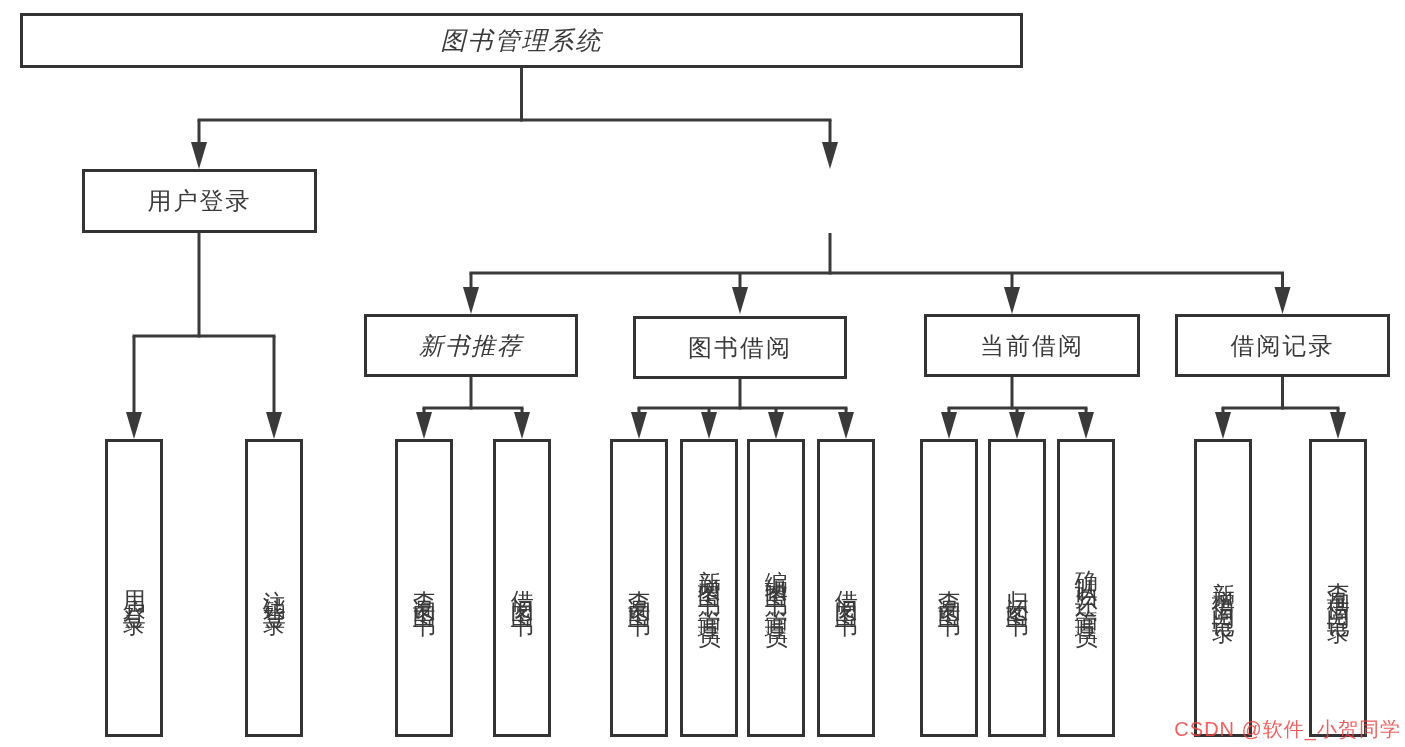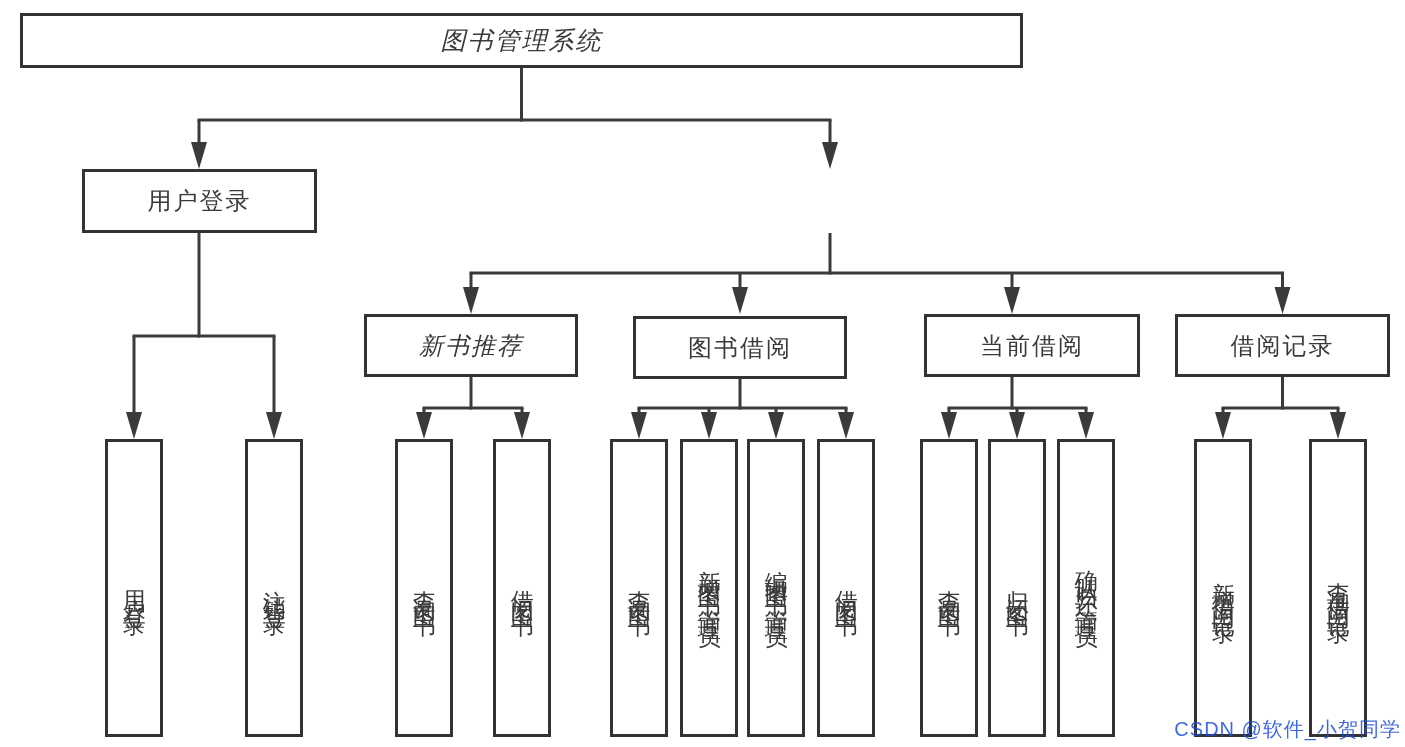--- a/index.html
+++ b/index.html
@@ -54,21 +54,21 @@
     line-height: 1.1;
     white-space: nowrap;
     color: #3a3a3a;
   }
   .watermark {
     position: absolute;
     top: 716px;
     right: 4px;
     z-index: 3;
     font-size: 20px;
-    color: #1d4ed8;
+    color: #ef4444;
     opacity: 0.85;
     letter-spacing: 1px;
     white-space: nowrap;
   }
 </style>
 </head>
 <body>
 
 <div id="stage">
 

